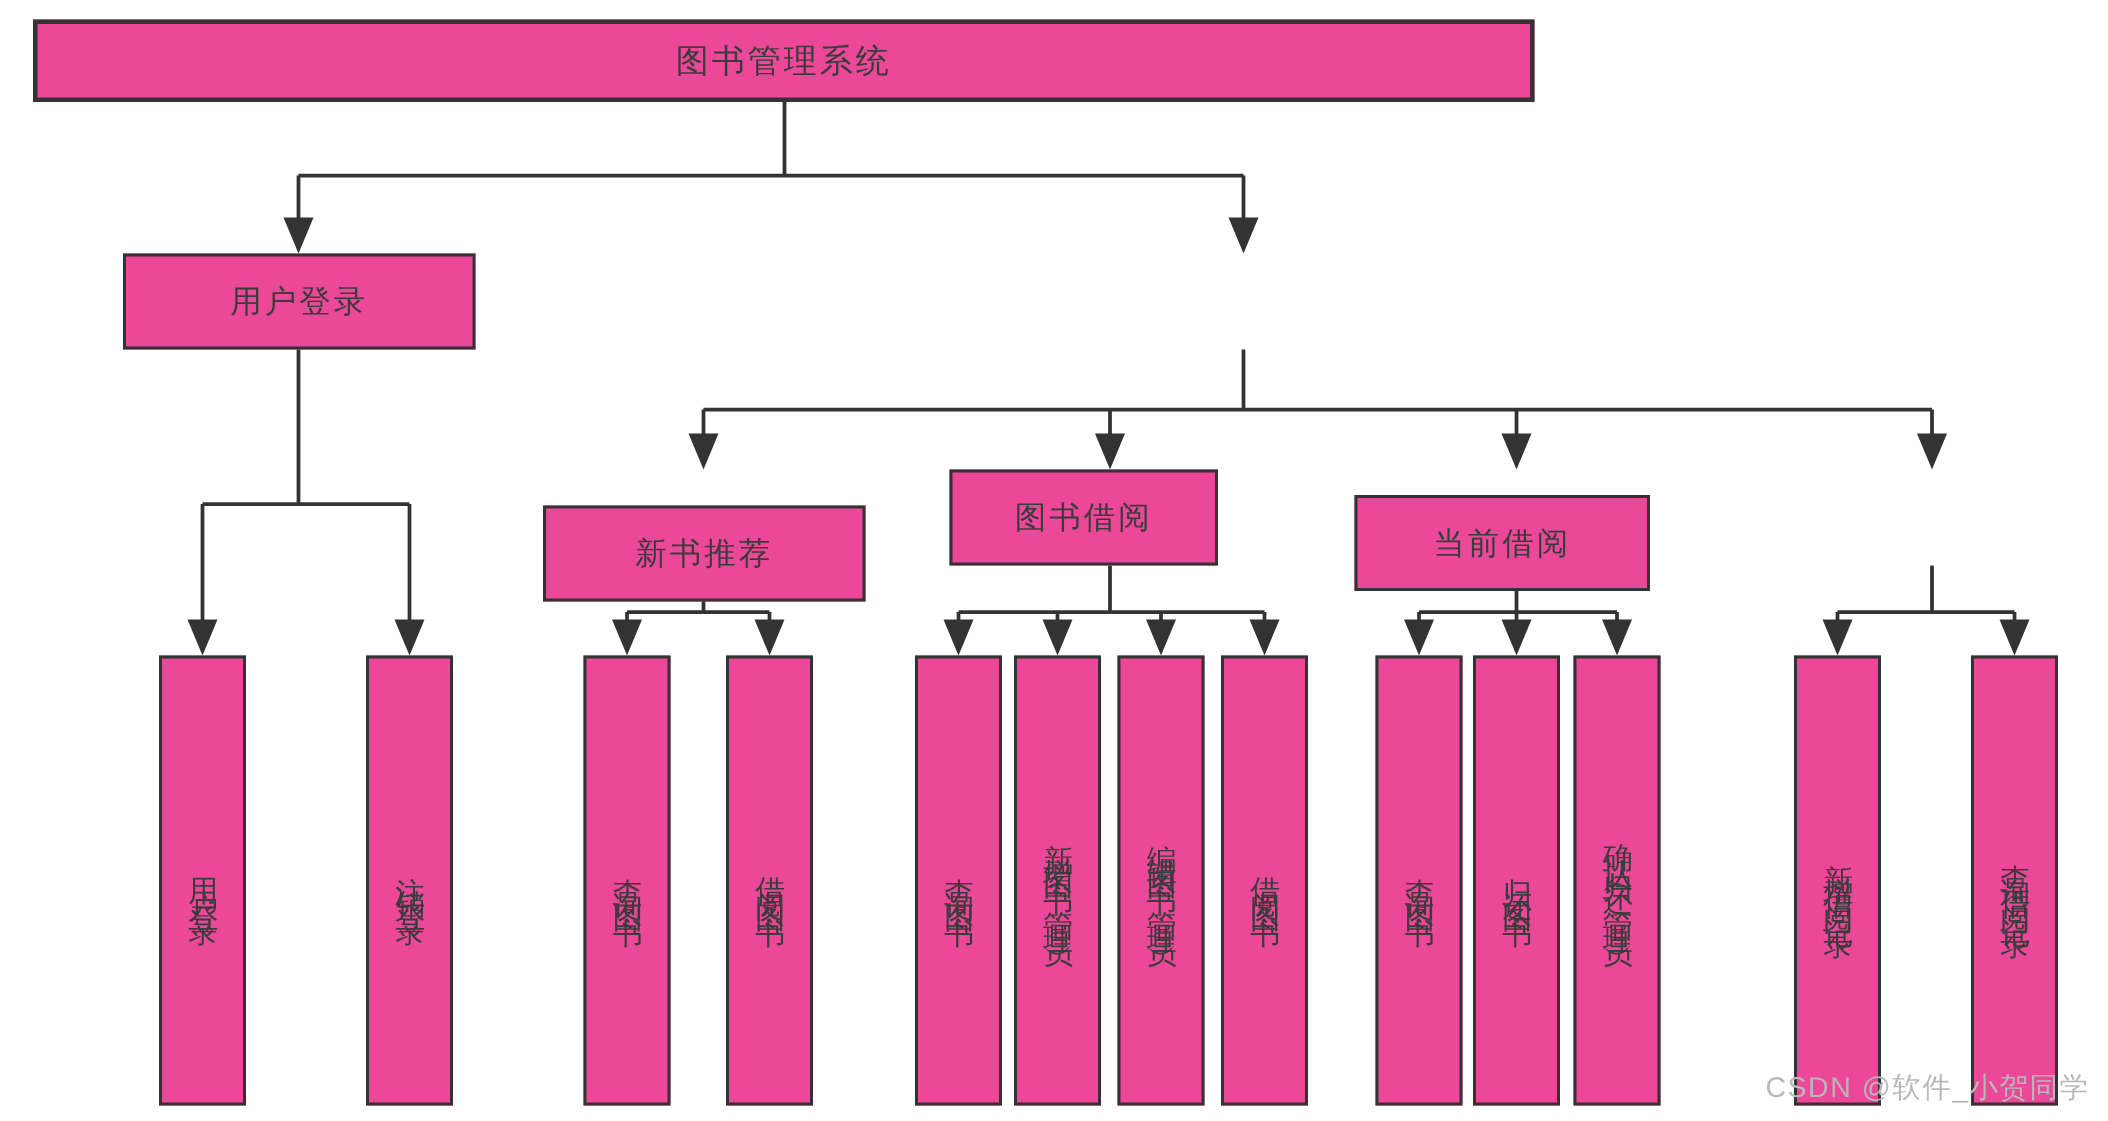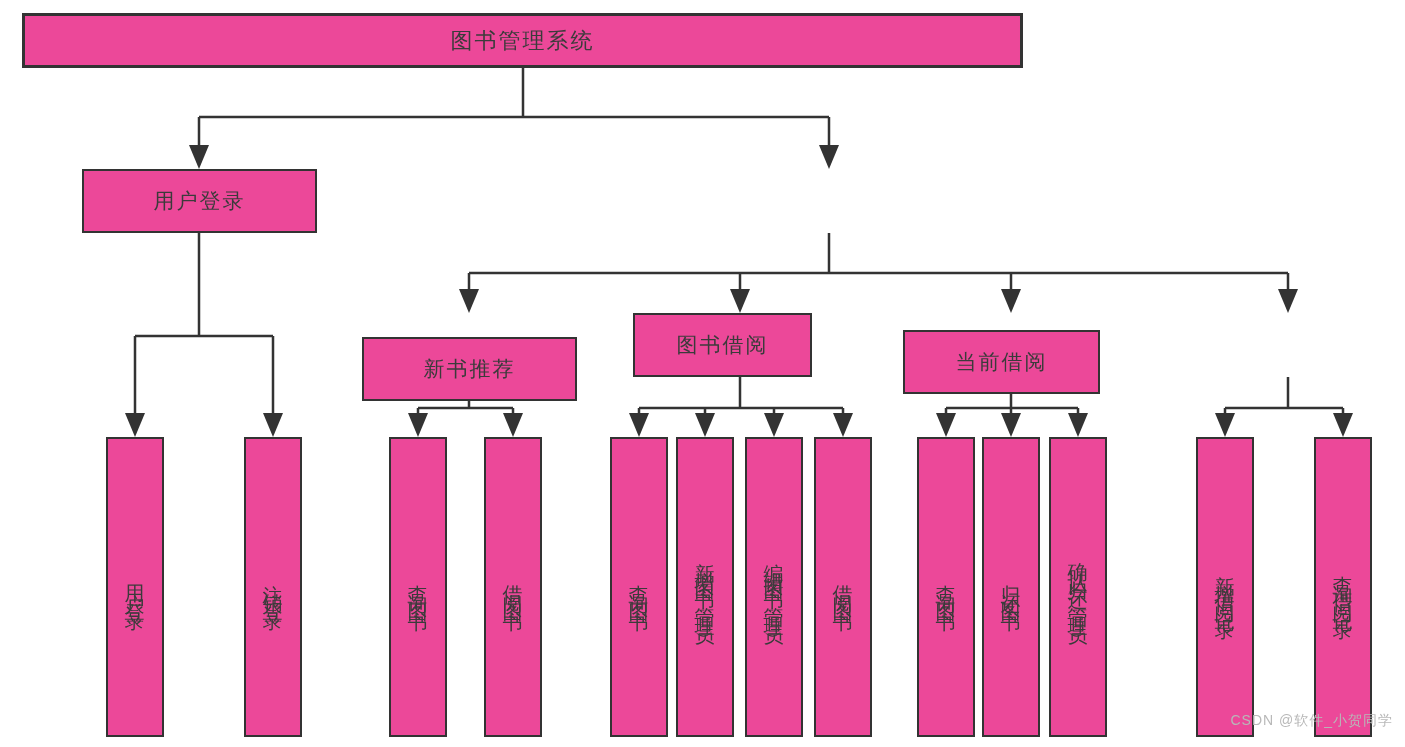--- a/index.html
+++ b/index.html
@@ -45,21 +45,21 @@
   #n-record{left:1180px;top:313px;width:216px;height:64px;}
   
   #l-g1a{left:106px;}  #l-g1b{left:244px;}
   #l-g2a{left:389px;}  #l-g2b{left:484px;}
   #l-g3a{left:610px;}  #l-g3b{left:676px;} #l-g3c{left:745px;} #l-g3d{left:814px;}
   #l-g4a{left:917px;}  #l-g4b{left:982px;} #l-g4c{left:1049px;}
   #l-g5a{left:1196px;} #l-g5b{left:1314px;}
   #watermark{
     position:absolute;
     right:12px;top:712px;
-    font-size:14px;
+    font-size:19px;
     color:#b8b8b8;
     letter-spacing:1px;
     z-index:5;
     white-space:nowrap;
   }
   .edge{stroke:#333333;stroke-width:2.5;fill:none;}
   .ah{fill:#333333;stroke:none;}
 </style>
 </head>
 <body>

